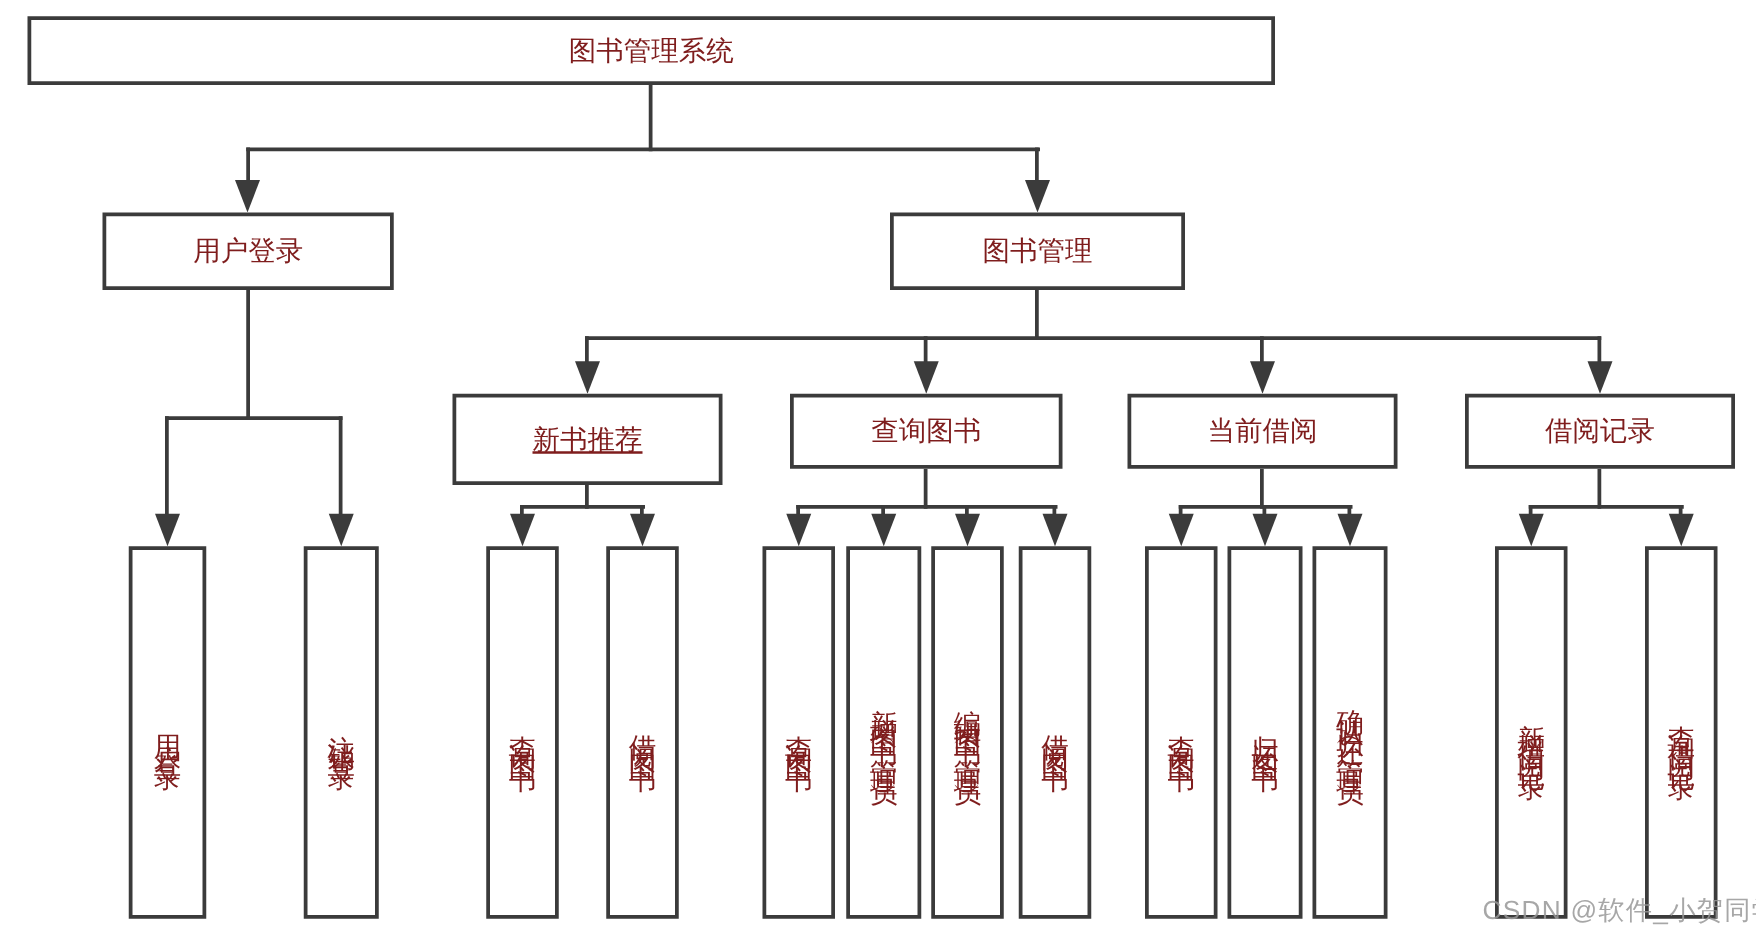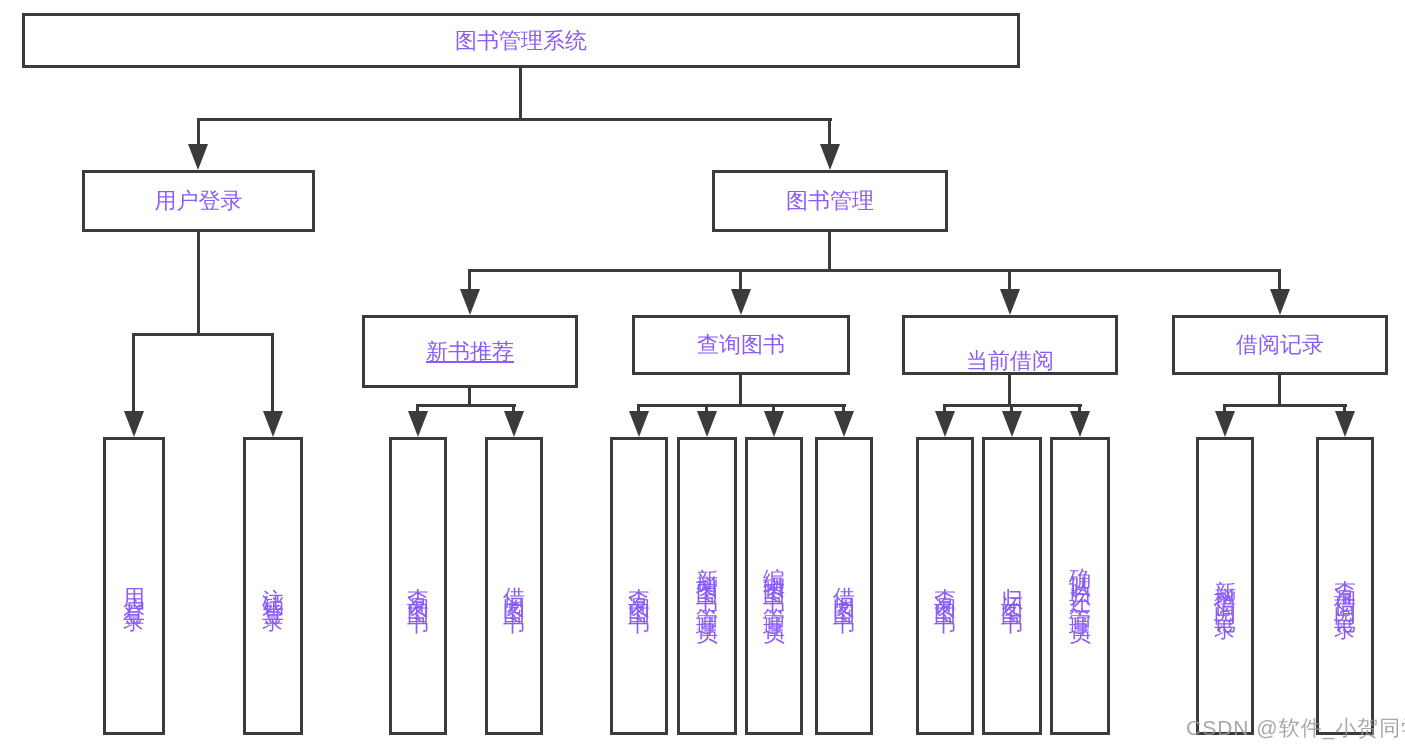--- a/index.html
+++ b/index.html
@@ -9,21 +9,21 @@
     height: 747px;
     background: #ffffff;
     font-family: "Liberation Sans", sans-serif;
     overflow: hidden;
   }
   .box {
     position: absolute;
     box-sizing: border-box;
     border: 3px solid #3b3b3b;
     background: #ffffff;
-    color: #8b5cf6;
+    color: #7f1d1d;
     display: flex;
     align-items: center;
     justify-content: center;
     font-size: 22px;
     line-height: 1;
     z-index: 2;
   }
   .vbox span {
     writing-mode: vertical-rl;
     letter-spacing: 8px;
@@ -95,21 +95,21 @@
   <div class="arrow" style="left:1000px; top:289px;"></div>
   <div class="vline" style="left:1278px; top:269px; height:22px;"></div>
   <div class="arrow" style="left:1270px; top:289px;"></div>
 
   <div class="box" style="left:362px; top:315px; width:216px; height:73px;text-decoration:underline;">
     <span>新书推荐</span>
   </div>
   <div class="box" style="left:632px; top:315px; width:218px; height:60px;">
     <span>查询图书</span>
   </div>
-  <div class="box" style="left:902px; top:315px; width:216px; height:60px;align-items:flex-end;">
+  <div class="box" style="left:902px; top:315px; width:216px; height:60px;">
     <span>当前借阅</span>
   </div>
   <div class="box" style="left:1172px; top:315px; width:216px; height:60px;">
     <span>借阅记录</span>
   </div>
 
   <div class="vline" style="left:468px; top:375px; height:32px;"></div>
   <div class="hline" style="left:416px; top:404px; width:100px;"></div>
   <div class="vline" style="left:416px; top:404px; height:10px;"></div>
   <div class="arrow" style="left:408px; top:411px;"></div>

